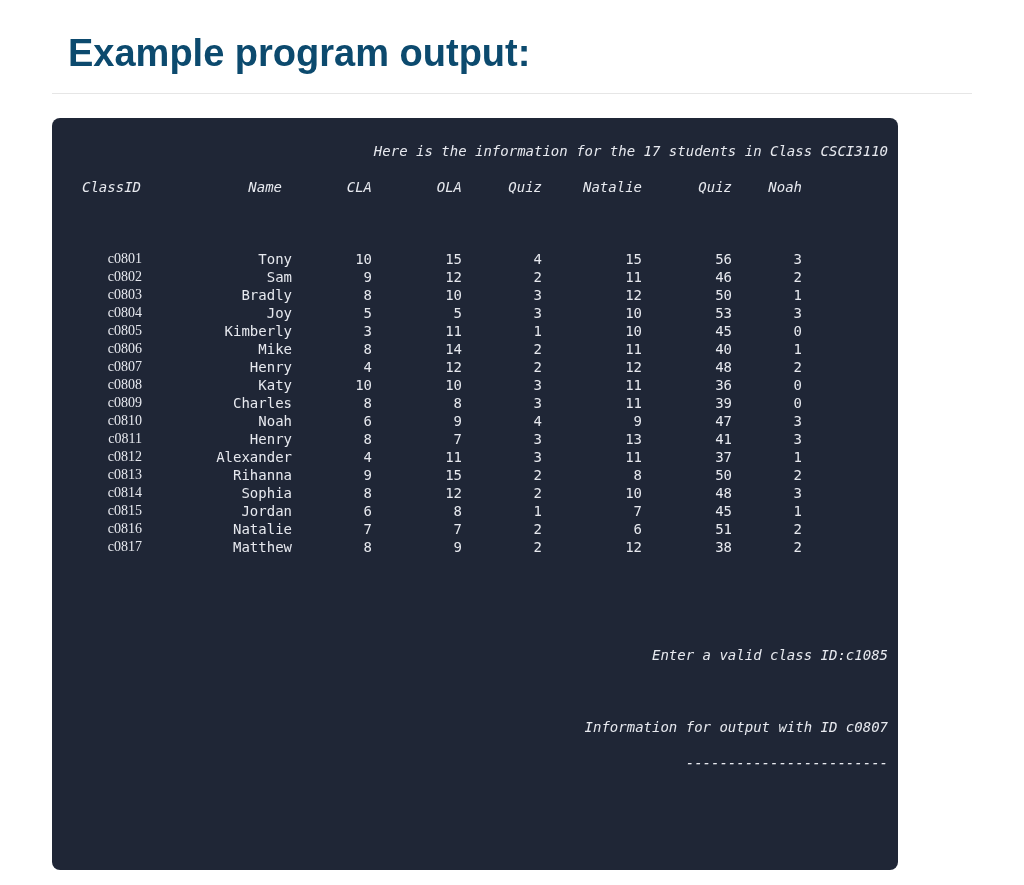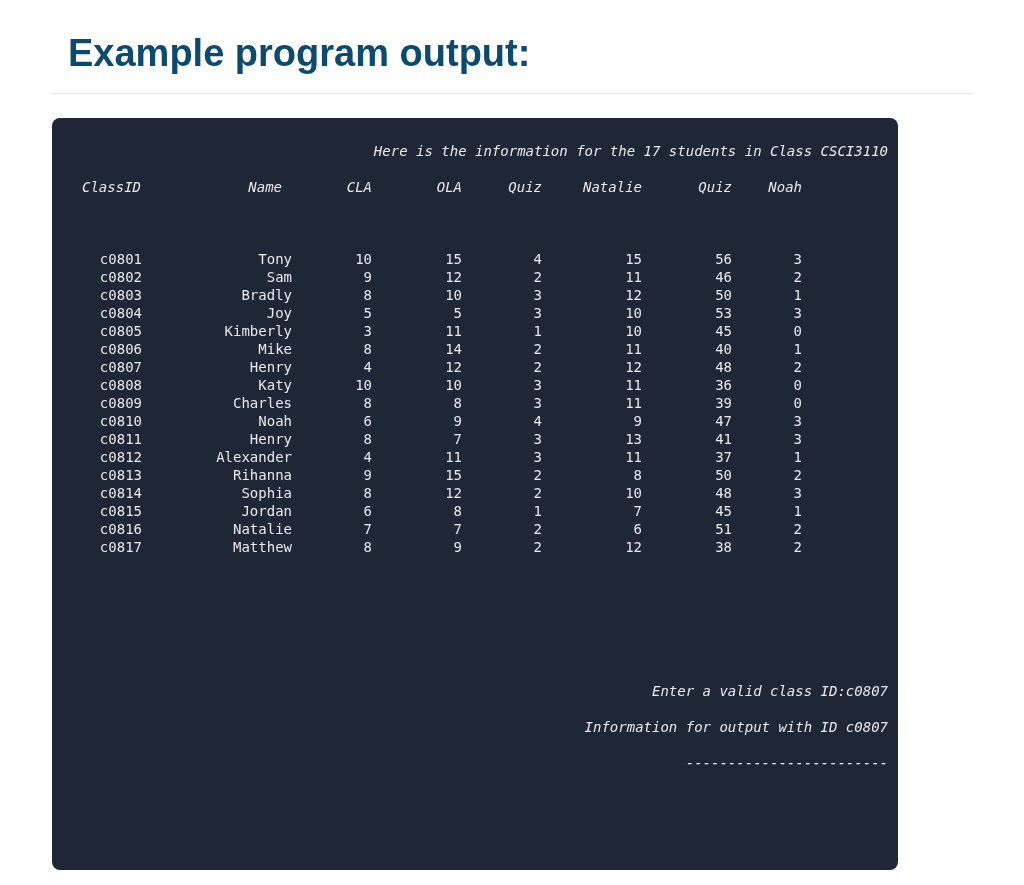--- a/index.html
+++ b/index.html
@@ -37,20 +37,21 @@
     width: 826px;
   }
   .terminal .row {
     display: grid;
     grid-template-columns: 90px 140px 80px 90px 80px 100px 90px 70px;
     text-align: right;
   }
   .terminal .row > span:first-child {  
     text-align: right;
     padding-right: 10px;
+    font-family: Liberation Serif, serif;
   }
   .terminal .header-row {
     display: grid;
     grid-template-columns: 90px 140px 80px 90px 80px 100px 90px 70px;
   }
   .terminal .header-row > span:nth-child(1){ text-align:left; padding-left:20px; }
   .terminal .header-row > span:nth-child(2){ padding-right:10px;}
   .terminal .header-row > span { text-align:right;font-style:italic; }
   .blank { height:18px; }
   .plain { text-align:right;font-style:italic; }
@@ -64,21 +65,21 @@
 
   <div class="terminal">
 <div class="plain">Here is the information for the 17 students in Class CSCI3110</div>
 <div class="header-row">
 <span>ClassID</span><span>Name</span><span>CLA</span><span>OLA</span><span>Quiz</span><span>Natalie</span><span>Quiz</span><span>Noah</span>
 </div>
 <div class="blank"></div>
 <div id="rows-host"><div class="row"><span>c0801</span><span>Tony</span><span>10</span><span>15</span><span>4</span><span>15</span><span>56</span><span>3</span></div><div class="row"><span>c0802</span><span>Sam</span><span>9</span><span>12</span><span>2</span><span>11</span><span>46</span><span>2</span></div><div class="row"><span>c0803</span><span>Bradly</span><span>8</span><span>10</span><span>3</span><span>12</span><span>50</span><span>1</span></div><div class="row"><span>c0804</span><span>Joy</span><span>5</span><span>5</span><span>3</span><span>10</span><span>53</span><span>3</span></div><div class="row"><span>c0805</span><span>Kimberly</span><span>3</span><span>11</span><span>1</span><span>10</span><span>45</span><span>0</span></div><div class="row"><span>c0806</span><span>Mike</span><span>8</span><span>14</span><span>2</span><span>11</span><span>40</span><span>1</span></div><div class="row"><span>c0807</span><span>Henry</span><span>4</span><span>12</span><span>2</span><span>12</span><span>48</span><span>2</span></div><div class="row"><span>c0808</span><span>Katy</span><span>10</span><span>10</span><span>3</span><span>11</span><span>36</span><span>0</span></div><div class="row"><span>c0809</span><span>Charles</span><span>8</span><span>8</span><span>3</span><span>11</span><span>39</span><span>0</span></div><div class="row"><span>c0810</span><span>Noah</span><span>6</span><span>9</span><span>4</span><span>9</span><span>47</span><span>3</span></div><div class="row"><span>c0811</span><span>Henry</span><span>8</span><span>7</span><span>3</span><span>13</span><span>41</span><span>3</span></div><div class="row"><span>c0812</span><span>Alexander</span><span>4</span><span>11</span><span>3</span><span>11</span><span>37</span><span>1</span></div><div class="row"><span>c0813</span><span>Rihanna</span><span>9</span><span>15</span><span>2</span><span>8</span><span>50</span><span>2</span></div><div class="row"><span>c0814</span><span>Sophia</span><span>8</span><span>12</span><span>2</span><span>10</span><span>48</span><span>3</span></div><div class="row"><span>c0815</span><span>Jordan</span><span>6</span><span>8</span><span>1</span><span>7</span><span>45</span><span>1</span></div><div class="row"><span>c0816</span><span>Natalie</span><span>7</span><span>7</span><span>2</span><span>6</span><span>51</span><span>2</span></div><div class="row"><span>c0817</span><span>Matthew</span><span>8</span><span>9</span><span>2</span><span>12</span><span>38</span><span>2</span></div></div>
 <div class="blank"></div>
 <div class="blank"></div>
+<div class="plain">Enter a valid class ID:c1085</div>
 <div class="blank"></div>
-<div class="plain">Enter a valid class ID:c0807</div>
 <div class="plain">Information for output with ID c0807</div>
 <div class="plain">------------------------</div>
 
 
 
   </div>
 </div>
 
 </body></html>

